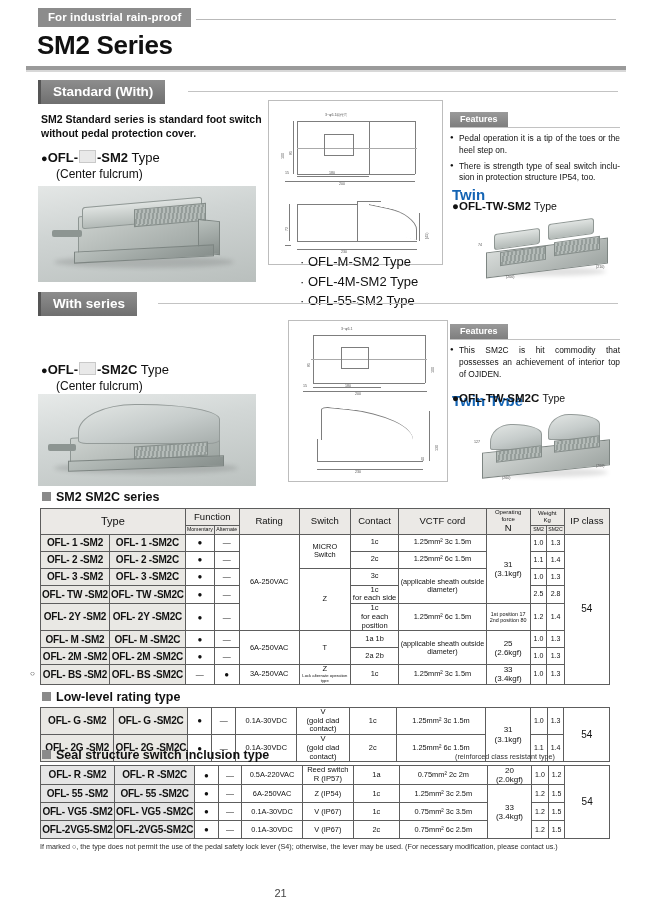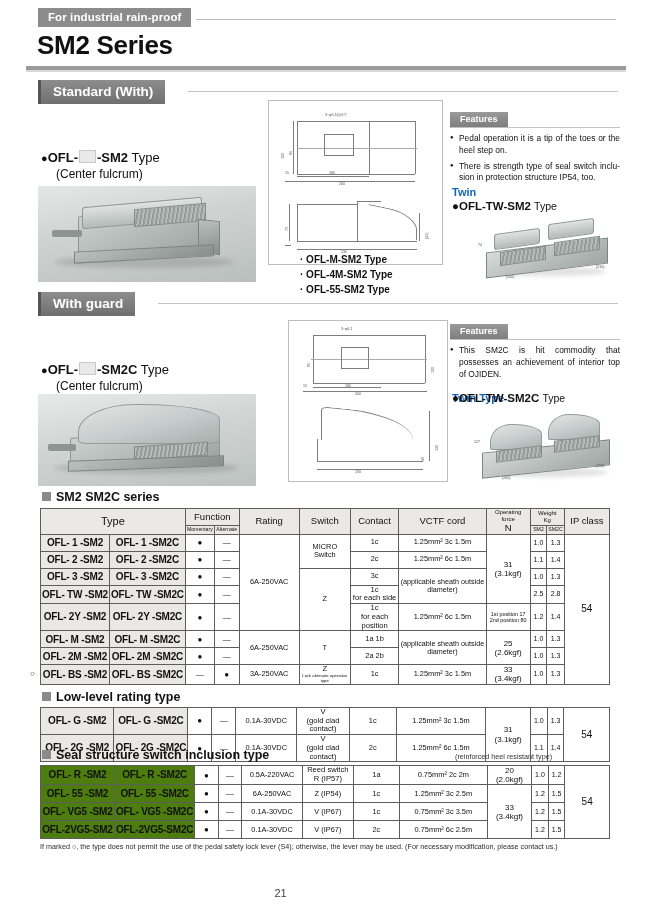--- a/index.html
+++ b/index.html
@@ -123,21 +123,21 @@
   .dl { position:absolute; background:#7d7d7d; }
   .dl-h { height:1px; }
   .dl-v { width:1px; }
   .dtxt {
     position:absolute; font-size:3.6px; color:#555;
     font-family:"Liberation Sans",sans-serif; white-space:nowrap;
   }
   .dtxt-v { transform:rotate(-90deg); transform-origin:left top; }
 
   .draw-caption {
-    position:absolute; font-size:10px; font-weight:bold; color:#111;
+    position:absolute; font-size:13px; font-weight:normal; color:#111;
     line-height:1.5;
   }
   .draw-caption div { white-space:nowrap; }
 
   
   .feat-wrap { position:absolute; width:170px; }
   .feat-tab {
     background:linear-gradient(180deg,#9a9a9a,#7e7e7e);
     color:#fff; font-size:9px; font-weight:bold;
     display:inline-block; padding:2px 10px 3px 10px;
@@ -151,21 +151,21 @@
   .feat-list li {
     position:relative; padding-left:9px; margin-bottom:4px;
     font-size:8.4px; line-height:1.4; color:#111;
     text-align:justify;
   }
   .feat-list li:before {
     content:"\25CF"; position:absolute; left:0; top:0px; font-size:6px;
     color:#111;
   }
   .twin-label {
-    position:absolute; color:#1464b4; font-weight:bold; font-size:11px;
+    position:absolute; color:#1464b4; font-weight:bold; font-size:15px;
   }
   .twin-model {
     position:absolute; font-size:11.5px; color:#111; font-weight:bold;
   }
   .twin-model .lt { font-weight:normal; font-size:10.5px; }
 
   .twin-photo {
     position:absolute; background:#fff;
   }
 
@@ -190,21 +190,21 @@
   }
   .th-big { font-size:11px; }
   .th-mid { font-size:9.5px; }
   .th-sm  { font-size:5.2px; }
   .th-xs  { font-size:6px; }
   td.typecell {
     background:#e9e8e4; font-weight:bold; font-size:10px;
     font-family:"Liberation Sans",sans-serif;
     letter-spacing:-.2px; white-space:nowrap;
   }
-  td.typecell.blue { background:#4d7c0f; }
+  td.typecell.blue { background:#e5e5e5; }
   td.dot { font-size:8px; }
   td.val { font-size:7.4px; }
   td.val2 { font-size:7.2px; }
   td.small { font-size:5.4px; line-height:1.1; }
   td.wt { font-size:7px; }
   td.ipc { font-size:10px; }
   td.ofbig { font-size:8px; }
   .lockmark {
     position:absolute; font-size:8px; color:#333;
   }
@@ -231,20 +231,21 @@
   </div>
   <div class="hdr-title">SM2 Series</div>
   <div class="hdr-bar"></div>
   <div class="hdr-bar2"></div>
 
   <div class="sec-banner-wrap" style="left:38px; top:80px; width:580px;">
     <div class="sec-banner" style="left:0; top:0;">Standard (With)</div>
     <div class="sec-banner-line" style="left:150px; top:11px; width:430px;"></div>
   </div>
 
+  <div class="lead" style="left:41px; top:112px;">SM2 Standard series is standard foot switch without pedal protection cover.</div>
 
   <div class="model-line" style="left:41px; top:150px;">
     <span class="bullet">●</span><b>OFL-</b><span class="blank-box"></span><b>-SM2</b> <span>Type</span>
   </div>
   <div class="sub-line" style="left:56px; top:167px;">(Center fulcrum)</div>
 
   <div class="photo photo-std">
     <div class="ph-shadow" style="left:16px; top:70px; width:180px; height:12px; border-radius:50%;"></div>
     <div class="ph-body" style="left:40px; top:26px; width:128px; height:46px; transform:skewY(-4deg);"></div>
     <div class="ph-top" style="left:44px; top:16px; width:120px; height:22px; transform:skewY(-5deg);"></div>
@@ -316,21 +317,21 @@
     <div class="ph-top" style="left:24px; top:16px; width:46px; height:16px; transform:skewY(-8deg);"></div>
     <div class="ph-top" style="left:78px; top:6px; width:46px; height:16px; transform:skewY(-8deg);"></div>
     <div class="ph-pedal" style="left:30px; top:34px; width:46px; height:14px; transform:skewY(-8deg);"></div>
     <div class="ph-pedal" style="left:84px; top:24px; width:46px; height:14px; transform:skewY(-8deg);"></div>
     <div class="dtxt" style="left:8px; top:28px;">74</div>
     <div class="dtxt" style="left:36px; top:60px;">(200)</div>
     <div class="dtxt" style="left:126px; top:50px;">(210)</div>
   </div>
 
   <div class="sec-banner-wrap" style="left:38px; top:292px; width:580px;">
-    <div class="sec-banner" style="left:0; top:0;">With guard</div>
+    <div class="sec-banner" style="left:0; top:0;">With series</div>
     <div class="sec-banner-line" style="left:120px; top:11px; width:460px;"></div>
   </div>
 
 
   <div class="model-line" style="left:41px; top:362px;">
     <span class="bullet">●</span><b>OFL-</b><span class="blank-box"></span><b>-SM2C</b> <span>Type</span>
   </div>
   <div class="sub-line" style="left:56px; top:379px;">(Center fulcrum)</div>
 
   <div class="photo photo-guard">
@@ -582,21 +583,21 @@
         <td class="val">1.25mm² 6c 1.5m</td>
         <td class="wt">1.1</td>
         <td class="wt">1.4</td>
       </tr>
     </tbody>
   </table>
 
   <div class="tbl-title" style="left:42px; top:748px;">
     <span class="sq"></span><span>Seal structure switch inclusion type</span>
   </div>
-  <div class="note-right" style="left:455px; top:752px;">(reinforced heel resistant type)</div>
+  <div class="note-right" style="left:455px; top:752px;">(reinforced class resistant type)</div>
 
   <table class="spec" style="left:40px; top:765px; width:570px;">
     <tbody>
       <tr style="height:18px;">
         <td class="typecell blue" style="width:74px;">OFL-  R  -SM2</td>
         <td class="typecell blue" style="width:74px;">OFL-  R  -SM2C</td>
         <td class="dot" style="width:25px;">●</td>
         <td class="dot" style="width:25px;">—</td>
         <td class="val" style="width:64px;">0.5A-220VAC</td>
         <td style="width:54px;">

